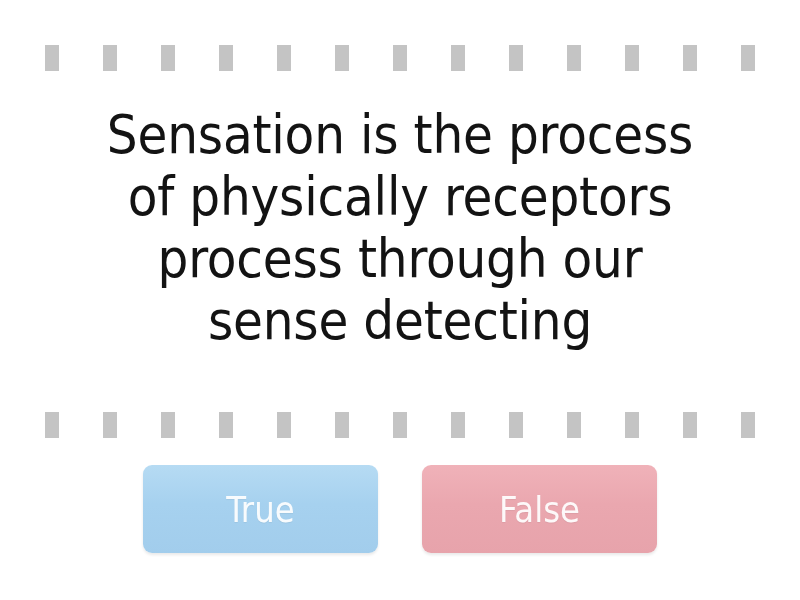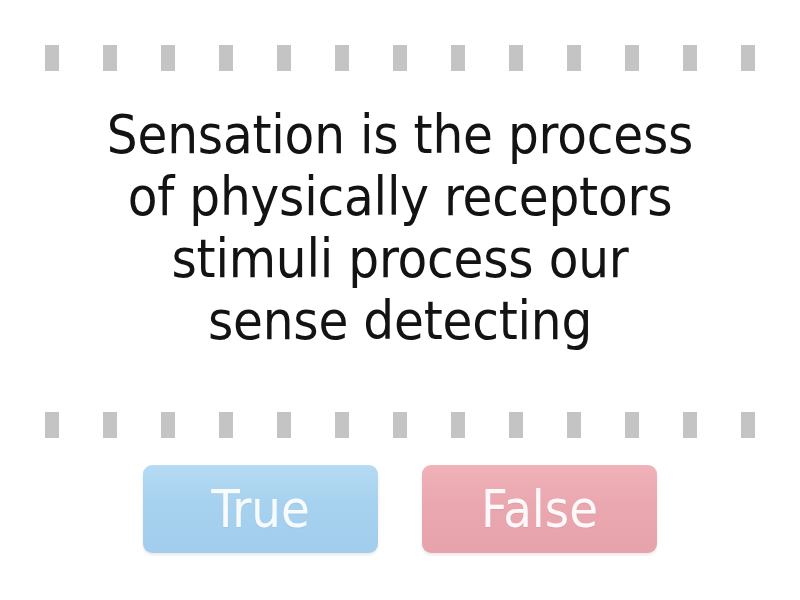--- a/index.html
+++ b/index.html
@@ -83,21 +83,21 @@
   .answer-btn {
     width: 235px;
     height: 88px;
     border: none;
     border-radius: 9px;
     display: flex;
     align-items: center;
     justify-content: center;
     font-family: "DejaVu Sans Condensed", "Liberation Sans Narrow", "Liberation Sans", sans-serif;
     font-stretch: condensed;
-    font-size: 52px;
+    font-size: 36px;
     font-weight: 400;
     color: rgba(255, 255, 255, 0.93);
     cursor: pointer;
     padding: 0;
     box-sizing: border-box;
     box-shadow: 0 2px 3px rgba(0, 0, 0, 0.09);
     text-shadow: 0 1px 1px rgba(0, 0, 0, 0.05);
   }
 
   .answer-btn.true-btn {
@@ -124,21 +124,21 @@
     <span class="dash"></span>
     <span class="dash"></span>
     <span class="dash"></span>
     <span class="dash"></span>
     <span class="dash"></span>
   </div>
 
   <div class="question-block">
     <span class="question-line">Sensation is the process</span>
     <span class="question-line">of physically receptors</span>
-    <span class="question-line">stimuli process our</span>
+    <span class="question-line">process through our</span>
     <span class="question-line">sense detecting</span>
   </div>
 
   <div class="dash-row bottom">
     <span class="dash"></span>
     <span class="dash"></span>
     <span class="dash"></span>
     <span class="dash"></span>
     <span class="dash"></span>
     <span class="dash"></span>

